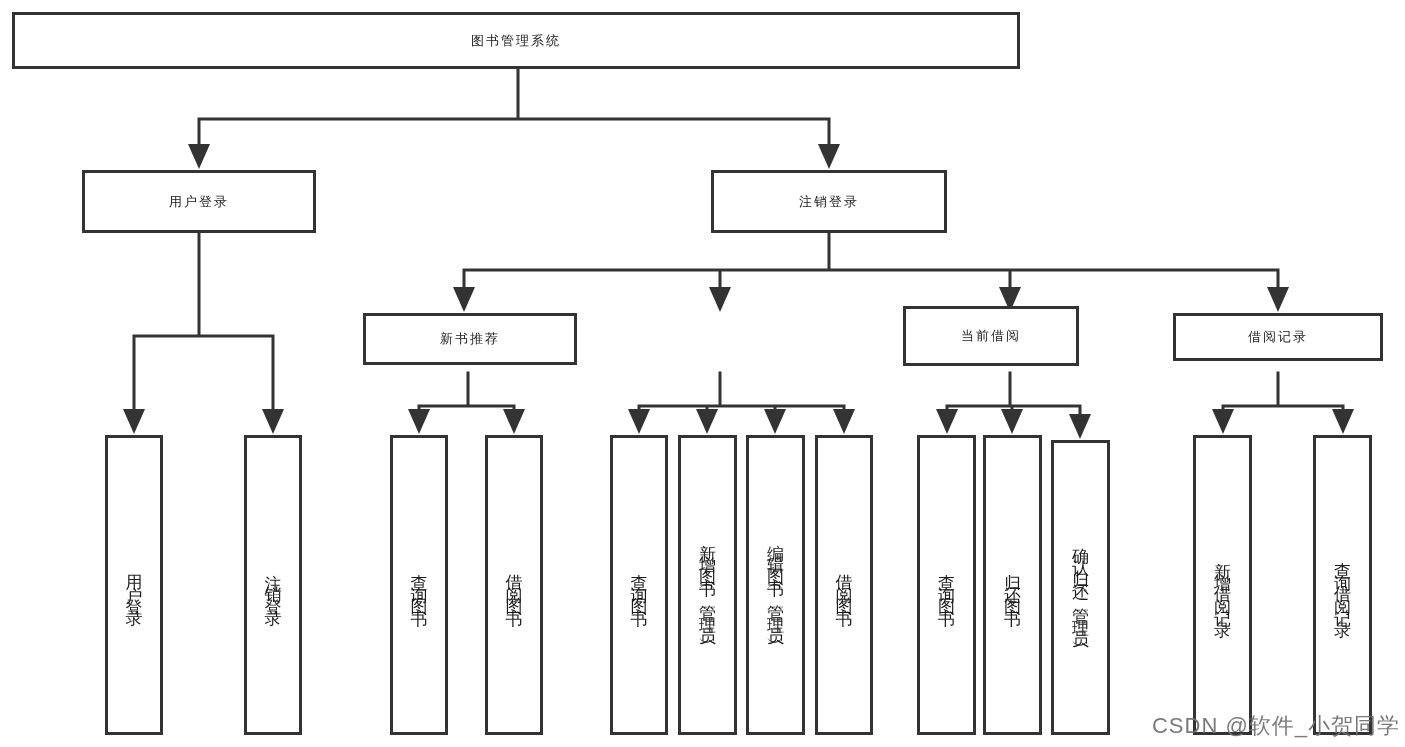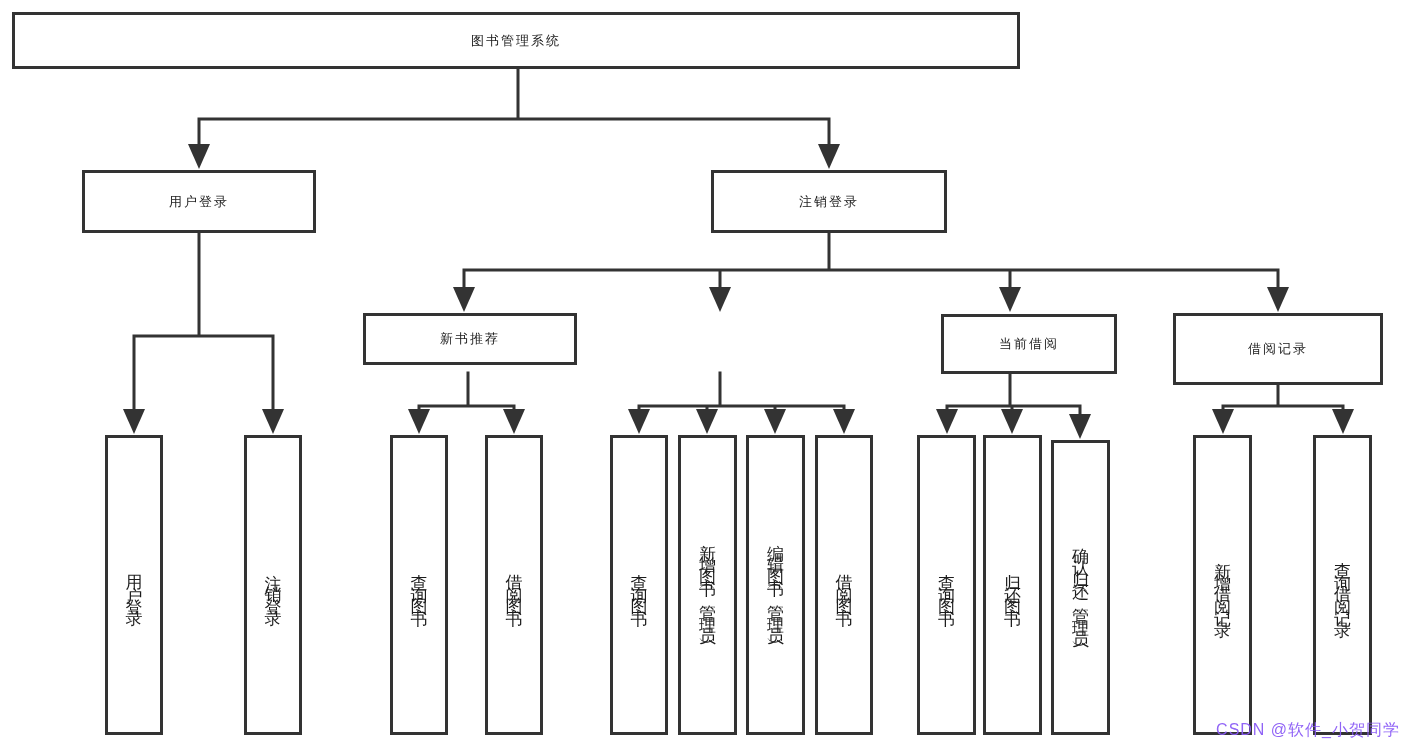--- a/index.html
+++ b/index.html
@@ -43,22 +43,22 @@
   .box-v .vtext {
     writing-mode: vertical-rl;
     line-height: 1;
     letter-spacing: 12px;
     white-space: nowrap;
   }
   .watermark {
     position: absolute;
     right: 5px;
     bottom: 6px;
-    font-size: 16px;
-    color: #8b5cf6;
+    font-size: 22px;
+    color: #737373;
     opacity: 0.95;
     z-index: 10;
     white-space: nowrap;
     letter-spacing: 1px;
   }
 </style>
 </head>
 <body>
 
 <div id="stage">
@@ -110,24 +110,24 @@
   <div class="box box-h" style="left:82px; top:170px; width:234px; height:63px;">
     <span>用户登录</span>
   </div>
   <div class="box box-h" style="left:711px; top:170px; width:236px; height:63px;">
     <span>注销登录</span>
   </div>
 
   <div class="box box-h" style="left:363px; top:313px; width:214px; height:52px;">
     <span>新书推荐</span>
   </div>
-  <div class="box box-h" style="left:903px; top:314px; width:176px; height:60px;margin-left:38px;">
+  <div class="box box-h" style="left:903px; top:306px; width:176px; height:60px;">
     <span>当前借阅</span>
   </div>
-  <div class="box box-h" style="left:1173px; top:313px; width:210px; height:72px;">
+  <div class="box box-h" style="left:1173px; top:313px; width:210px; height:48px;">
     <span>借阅记录</span>
   </div>
 
   <div class="box box-v" style="left:105px; top:435px; width:58px; height:300px;">
     <span class="vtext">用户登录</span>
   </div>
   <div class="box box-v" style="left:244px; top:435px; width:58px; height:300px;">
     <span class="vtext">注销登录</span>
   </div>
 

